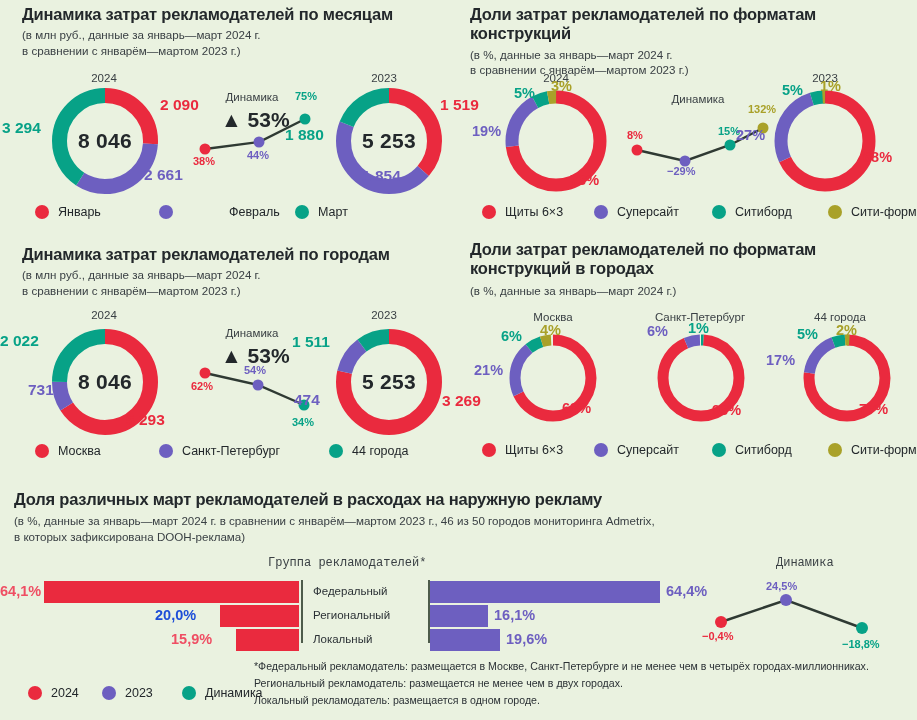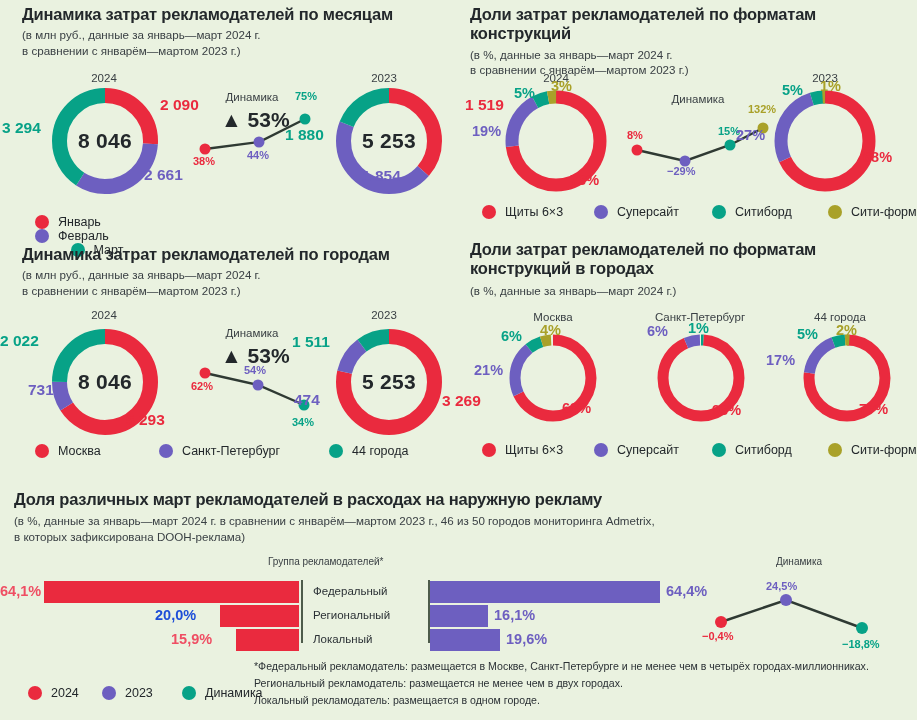--- a/index.html
+++ b/index.html
@@ -57,21 +57,21 @@
     position: absolute; font-size: 14.5px; font-weight: bold; white-space: nowrap;
   }
   .bar-cat {
     position: absolute; font-size: 11.5px; color: #2b3135; white-space: nowrap;
   }
   .axis-line { position: absolute; width: 2px; background: #4d5b4a; }
   .foot {
     position: absolute; font-size: 10.6px; color: #2b3135; line-height: 1.62;
     white-space: nowrap;
   }
-  .sect-head { position: absolute; font-size: 10px; color: #3a4044; white-space: nowrap; }
+  .sect-head { position: absolute; font-size: 12px; color: #3a4044; white-space: nowrap; font-family: Liberation Mono, monospace; }
 </style>
 </head>
 <body>
 
 <div class="panel" style="left:22px; top:5px; width:440px; height:222px;">
   <div class="h-title">Динамика затрат рекламодателей по месяцам</div>
   <div class="h-sub">
     <div>(в млн руб., данные за январь—март 2024 г.</div>
     <div>в сравнении с январём—мартом 2023 г.)</div>
   </div>
@@ -108,30 +108,30 @@
   <div class="donut" style="left:314px; top:83px; width:106px; height:106px;">
     <svg width="106" height="106" viewBox="0 0 106 106">
       <g transform="rotate(-90 53 53)" fill="none" stroke-width="15">
         <circle cx="53" cy="53" r="45.5" stroke="#ea2a3e" stroke-dasharray="104.1 256.0"></circle>
         <circle cx="53" cy="53" r="45.5" stroke="#6d5fc0" stroke-dasharray="127.0 233.1" stroke-dashoffset="-104.1"></circle>
         <circle cx="53" cy="53" r="45.5" stroke="#07a287" stroke-dasharray="128.8 231.3" stroke-dashoffset="-231.1"></circle>
       </g>
     </svg>
     <div class="donut-center">5 253</div>
   </div>
-  <div class="vlabel" style="left:418px; top:91px; color:#ea2a3e;margin-left:25px;">1 519</div>
+  <div class="vlabel" style="left:418px; top:91px; color:#ea2a3e;">1 519</div>
   <div class="vlabel" style="left:340px; top:162px; color:#6d5fc0;">1 854</div>
   <div class="vlabel" style="left:263px; top:121px; color:#07a287;">1 880</div>
 
-  <div class="legend" style="left:13px; top:210px;flex-direction:column;">
+  <div class="legend" style="left:13px; top:200px;">
     <div class="legend-item" style="width:124px;">
       <span class="legend-dot" style="background:#ea2a3e;"></span>
       <span class="legend-text">Январь</span>
     </div>
-    <div class="legend-item" style="width:124px;">
+    <div class="legend-item" style="width:136px;gap:47px;">
       <span class="legend-dot" style="background:#6d5fc0;"></span>
       <span class="legend-text">Февраль</span>
     </div>
     <div class="legend-item">
       <span class="legend-dot" style="background:#07a287;"></span>
       <span class="legend-text">Март</span>
     </div>
   </div>
 </div>
 

